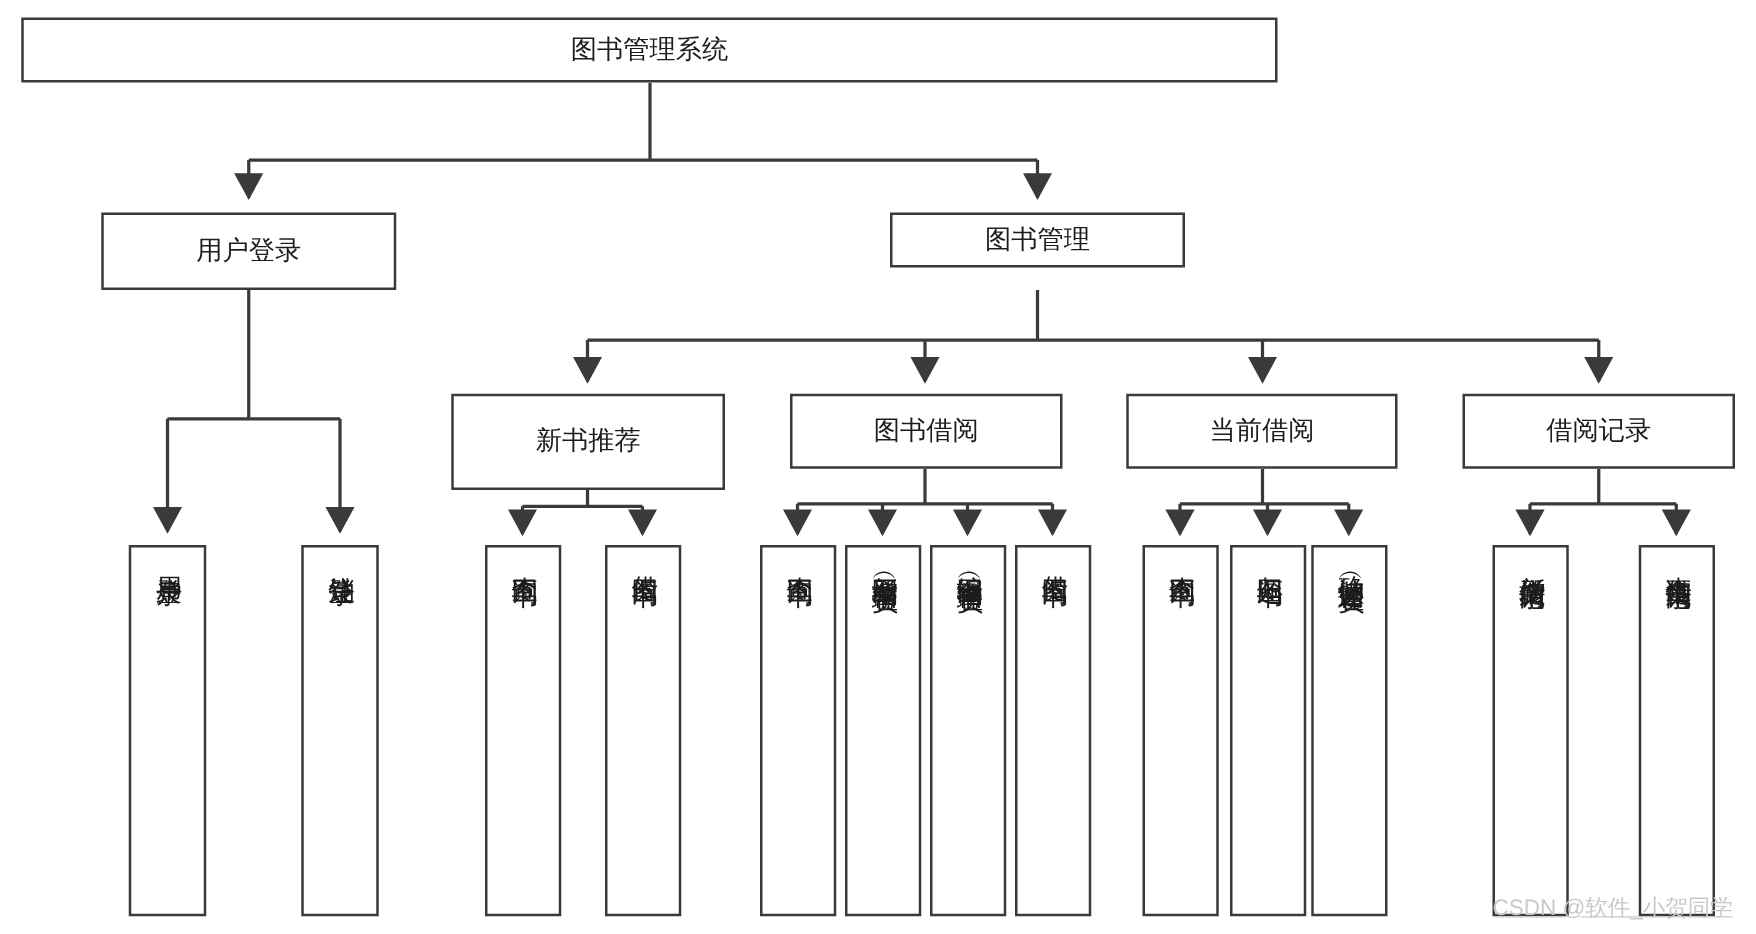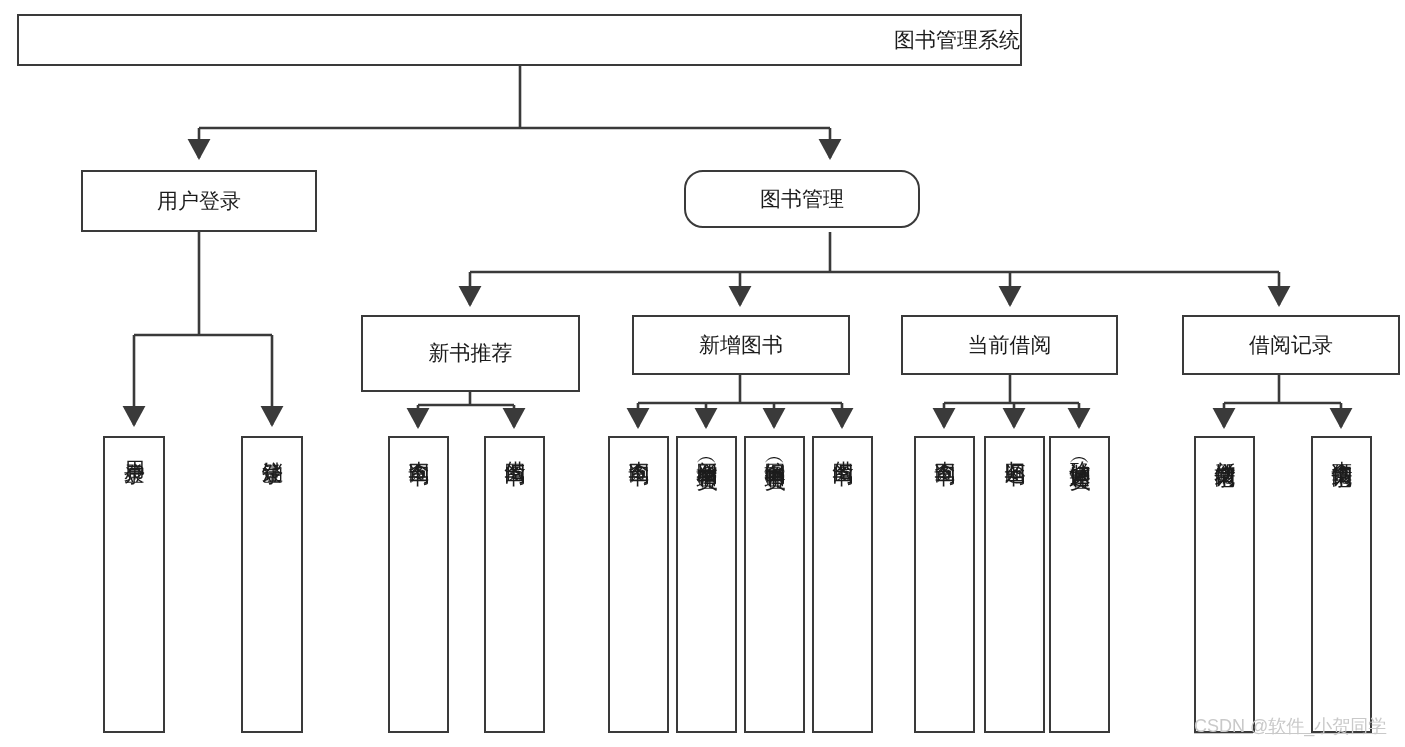--- a/index.html
+++ b/index.html
@@ -110,41 +110,41 @@
       <path d="M 1014 403 L 1014 427" marker-end="url(#arrow)"></path>
       <path d="M 1079 403 L 1079 427" marker-end="url(#arrow)"></path>
 
       <path d="M 1279 375 L 1279 403"></path>
       <path d="M 1224 403 L 1341 403"></path>
       <path d="M 1224 403 L 1224 427" marker-end="url(#arrow)"></path>
       <path d="M 1341 403 L 1341 427" marker-end="url(#arrow)"></path>
     </g>
   </svg>
 
-  <div class="node horizontal" style="left:17px; top:14px; width:1005px; height:52px;justify-content:flex-end;">
+  <div class="node horizontal" style="left:17px; top:14px; width:1005px; height:52px;">
     <span class="label">图书管理系统</span>
   </div>
 
   <div class="node horizontal" style="left:81px; top:170px; width:236px; height:62px;">
     <span class="label">用户登录</span>
   </div>
-  <div class="node horizontal" style="left:684px; top:170px; width:236px; height:58px;border-radius:19px;">
+  <div class="node horizontal" style="left:712px; top:170px; width:236px; height:44px;">
     <span class="label">图书管理</span>
   </div>
 
   <div class="node horizontal" style="left:361px; top:315px; width:219px; height:77px;">
     <span class="label">新书推荐</span>
   </div>
   <div class="node horizontal" style="left:632px; top:315px; width:218px; height:60px;">
-    <span class="label">新增图书</span>
+    <span class="label">图书借阅</span>
   </div>
   <div class="node horizontal" style="left:901px; top:315px; width:217px; height:60px;">
     <span class="label">当前借阅</span>
   </div>
-  <div class="node horizontal" style="left:1170px; top:315px; width:218px; height:60px;margin-left:12px;">
+  <div class="node horizontal" style="left:1170px; top:315px; width:218px; height:60px;">
     <span class="label">借阅记录</span>
   </div>
 
   <div class="node vertical" style="left:103px; top:436px; width:62px; height:297px;">
     <span class="label">用户登录</span>
   </div>
   <div class="node vertical" style="left:241px; top:436px; width:62px; height:297px;">
     <span class="label">注销登录</span>
   </div>
 

